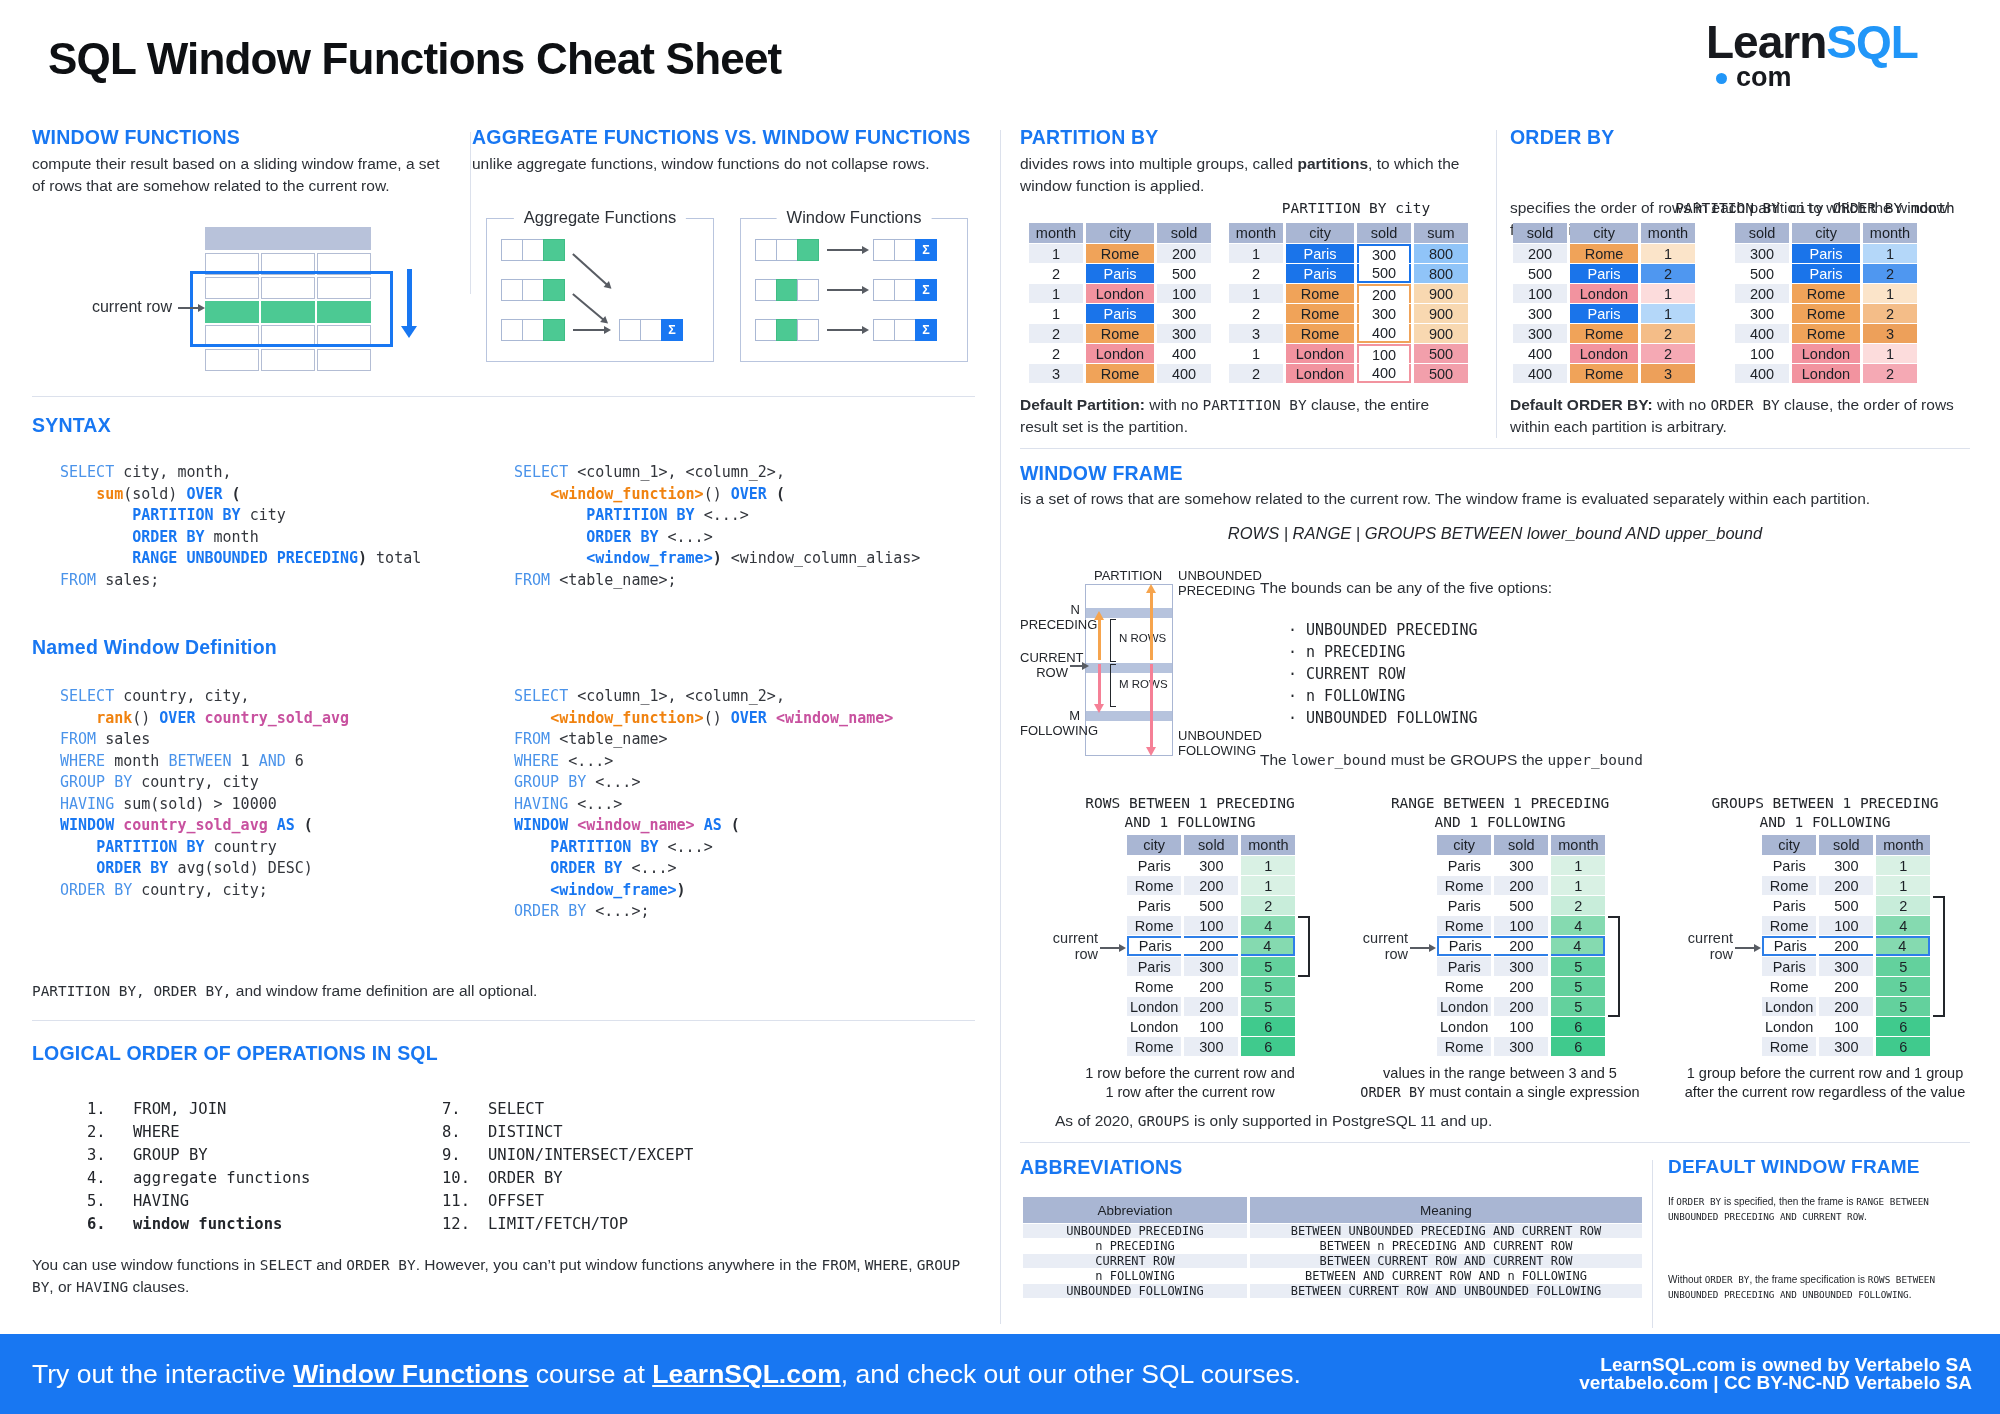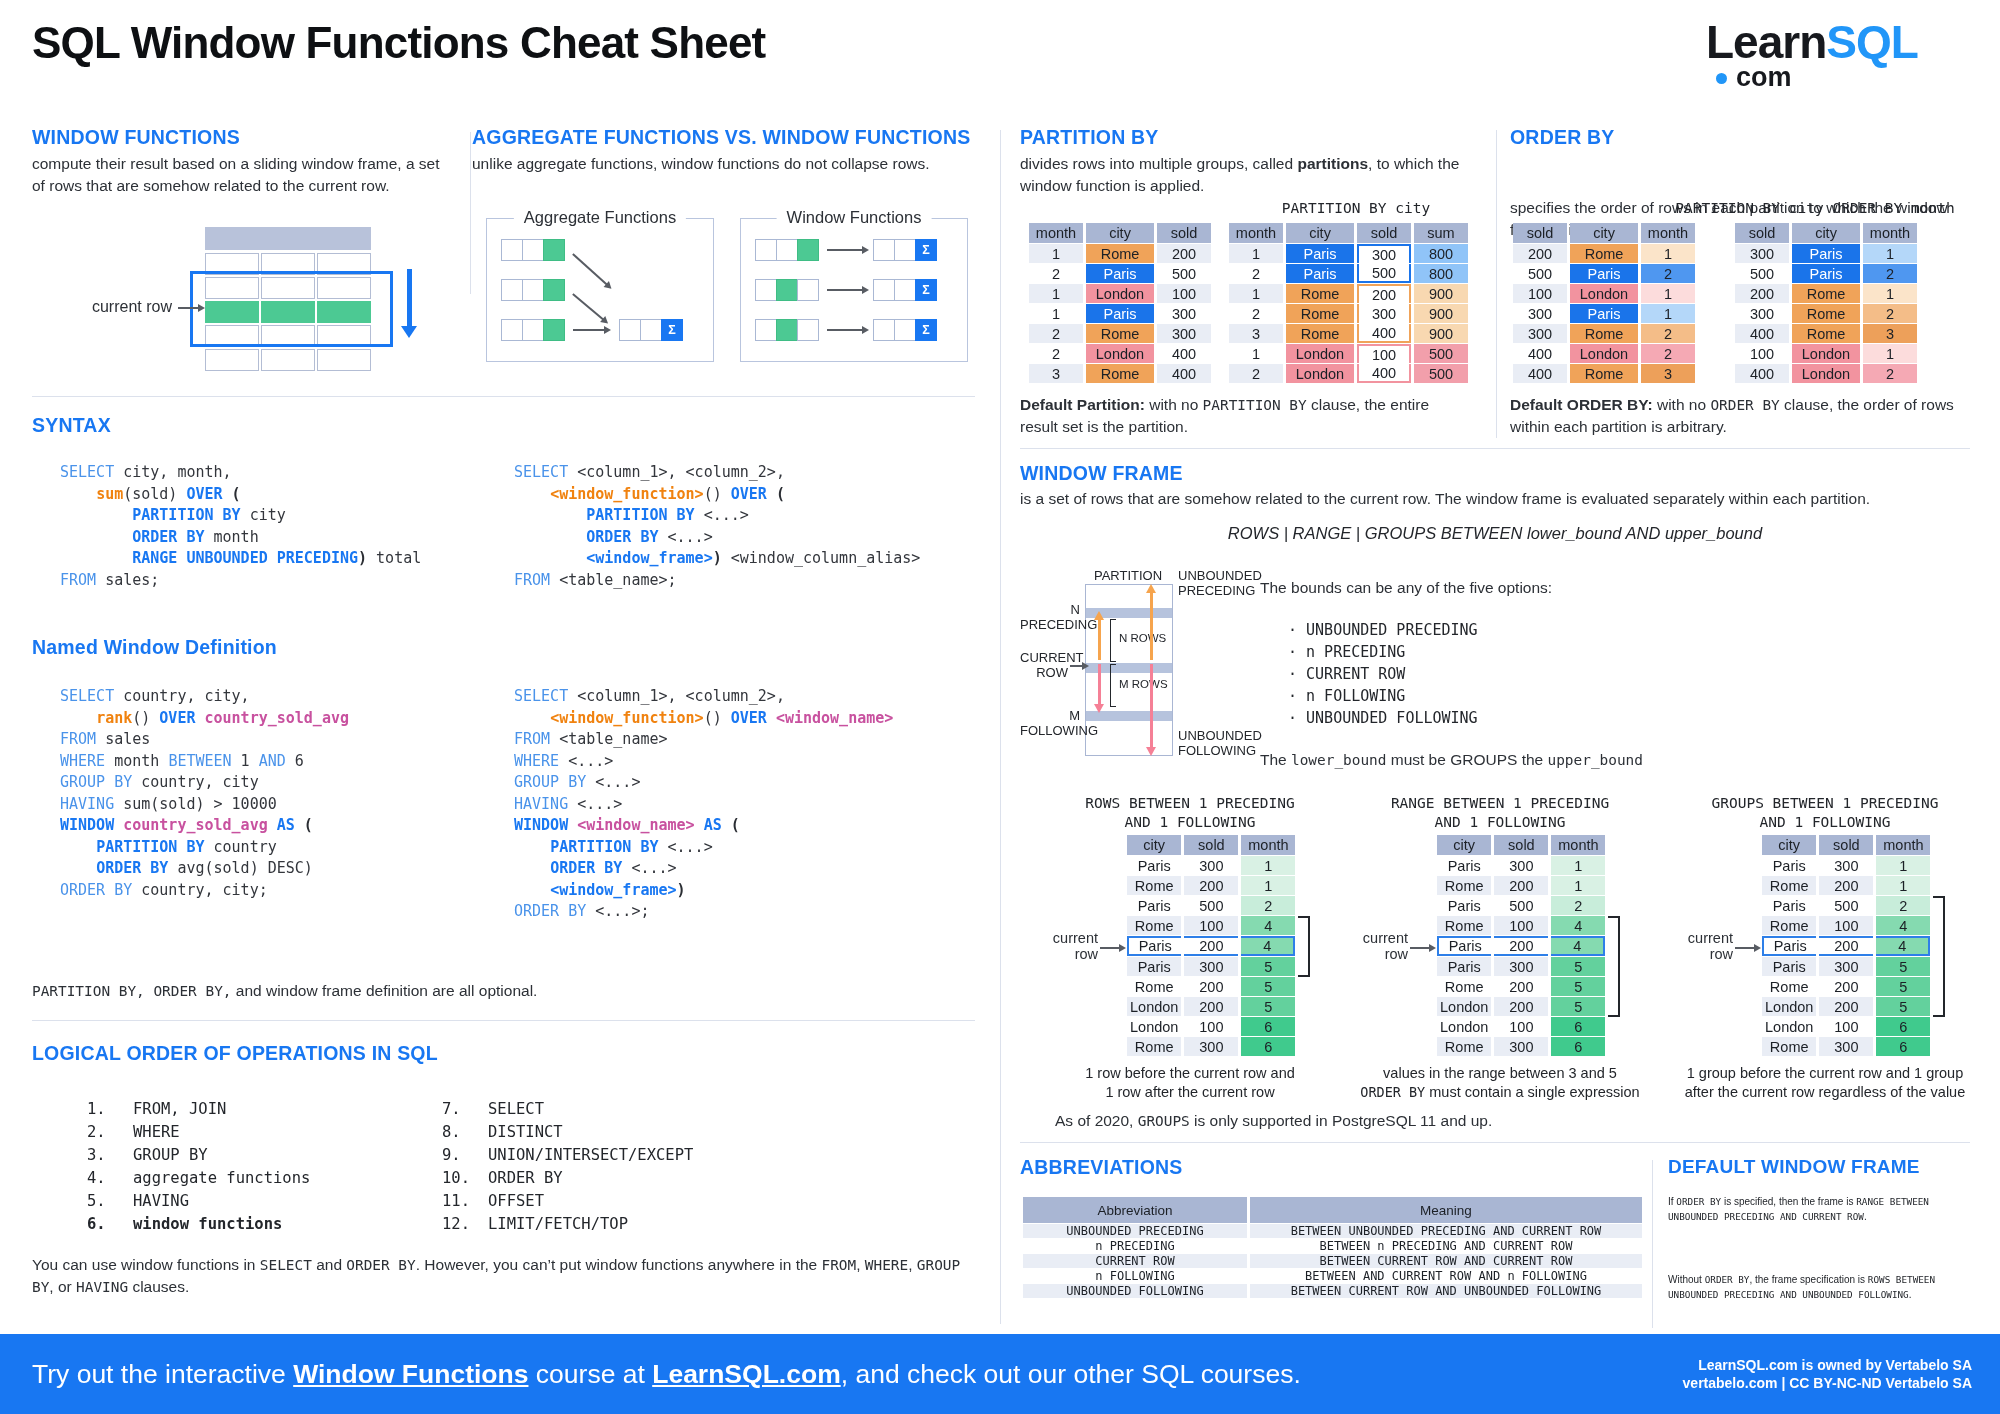--- a/index.html
+++ b/index.html
@@ -1,18 +1,18 @@
 <!DOCTYPE html>
 <html><head>
 <meta charset="utf-8">
 <style>
   html,body{margin:0;padding:0;background:#fff;}
   #page{position:relative;width:2000px;height:1414px;background:#fff;overflow:hidden;
         font-family:"Liberation Sans",sans-serif;color:#2c3036;}
-  h1{position:absolute;left:32px;top:18px;margin:0;font-size:44px;font-weight:bold;
+  h1{position:absolute;left:32px;top:18px;margin:16px;font-size:44px;font-weight:bold;
      letter-spacing:-0.8px;color:#0e1013;}
   
   .logo{position:absolute;left:1706px;top:18px;width:270px;}
   .logo-top{font-size:46px;font-weight:bold;letter-spacing:-1px;line-height:48px;}
   .logo-top .l1{color:#17191e;} .logo-top .l2{color:#2196f8;}
   .logo-bottom{font-size:27px;font-weight:bold;color:#17191e;margin-top:-4px;padding-left:10px;}
   .logo-bottom .dot{display:inline-block;width:11px;height:11px;border-radius:50%;background:#2196f8;margin-right:9px;vertical-align:middle;}
   
   section{position:absolute;}
   .h{color:#1877f2;font-size:19.5px;font-weight:bold;margin:0;letter-spacing:.2px;}
@@ -105,21 +105,21 @@
   .abbr th{font-size:13.5px;height:26px;}
   .abbr td{font-family:"DejaVu Sans Mono",monospace;font-size:12px;height:14px;}
   .abbr th:first-child,.abbr td:first-child{width:224px;}
   .abbr th:last-child,.abbr td:last-child{width:392px;}
   
   .dwf-p{position:absolute;font-size:10px;line-height:1.5;color:#23262b;}
   
   footer{position:absolute;left:0;top:1334px;width:2000px;height:80px;background:#1877f2;color:#fff;}
   .foot-main{position:absolute;left:32px;top:0;height:80px;line-height:80px;font-size:26.5px;}
   .foot-main a{color:#fff;font-weight:bold;text-decoration:underline;cursor:pointer;}
-  .foot-credit{position:absolute;right:28px;top:22px;text-align:right;font-size:14px;font-weight:bold;line-height:18px;}
+  .foot-credit{position:absolute;right:28px;top:22px;text-align:right;font-size:19px;font-weight:bold;line-height:18px;}
 </style>
 </head>
 <body>
 
 <div id="page">
 
   <h1>SQL Window Functions Cheat Sheet</h1>
 
   <div class="logo">
     <div class="logo-top"><span class="l1">Learn</span><span class="l2">SQL</span></div>

